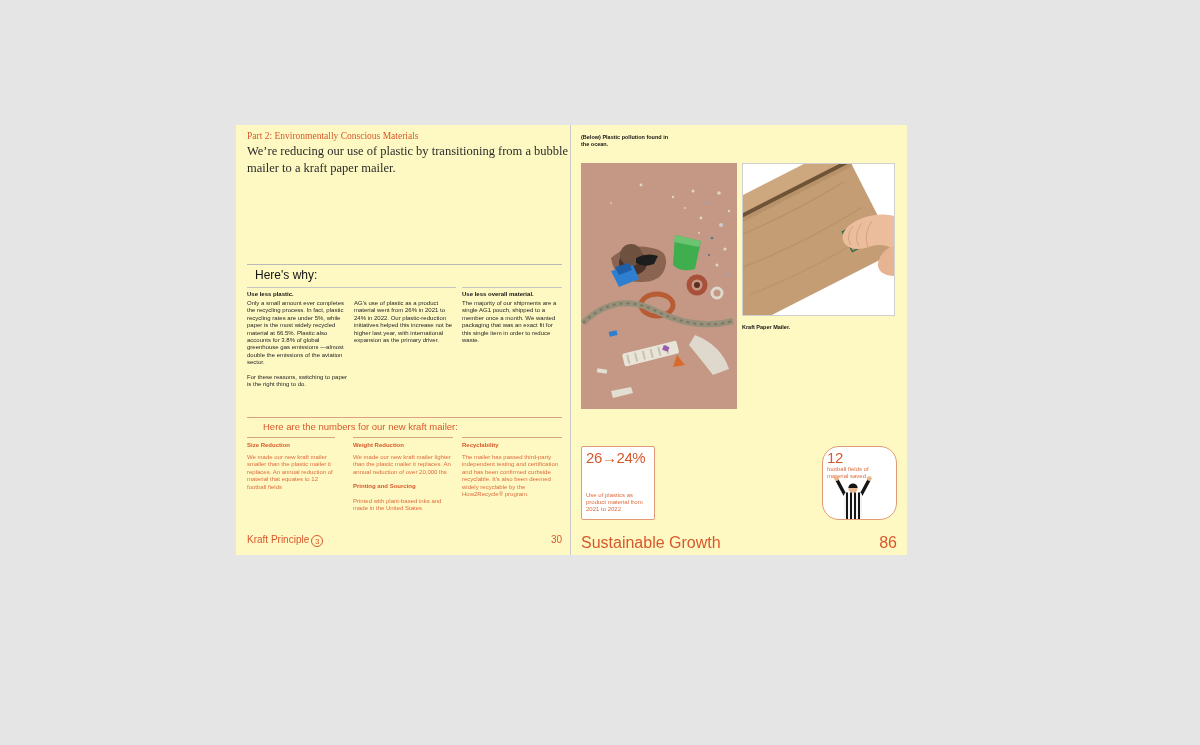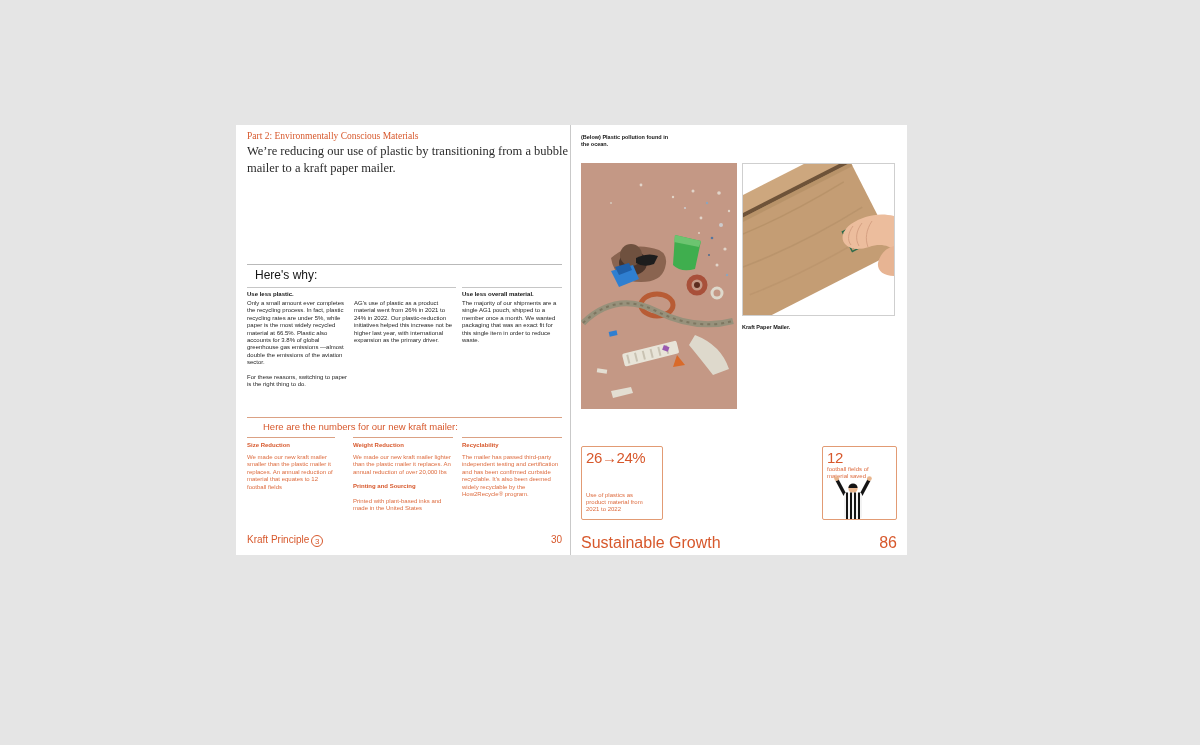--- a/index.html
+++ b/index.html
@@ -6,21 +6,21 @@
   html,body { width:1200px; height:745px; }
   body {
     background:#e5e5e5;
     font-family:"Liberation Sans", sans-serif;
     position:relative;
     overflow:hidden;
     color:#1c1c1c;
   }
   .spread {
     position:absolute; left:236px; top:125px; width:671px; height:430px;
-    background:#ffffff;
+    background:#fef9c3;
   }
   .page { position:absolute; top:0; height:430px; }
   .page-left  { left:0; width:334px; }
   .page-right { left:334px; width:337px; }
   .page-divider { position:absolute; left:334px; top:0; width:1px; height:430px; background:#c9c9c9; }
 
   .serif { font-family:"Liberation Serif", serif; }
 
   
   .kicker { position:absolute; left:11px; top:6px; font-size:9.5px; color:#d7582c; }
@@ -68,23 +68,23 @@
   
   .photo-caption { position:absolute; left:11px; top:9px; width:92px; font-size:5.5px; line-height:6.5px; font-weight:bold; color:#141414; }
   .ocean-photo { position:absolute; left:11px; top:38px; width:156px; height:246px; overflow:hidden; }
   .kraft-box { position:absolute; left:172px; top:38px; width:153px; height:153px; border:1px solid #cfcfcf; background:#fff; overflow:hidden; }
   .kraft-caption { position:absolute; left:172px; top:199px; font-size:5.5px; font-weight:bold; color:#141414; }
 
   .stat-box {
     position:absolute; top:321px; height:74px; border:1px solid #e29b74; border-radius:2px;
     background:#fff; overflow:hidden;
   }
-  .stat-1 { left:11px;  width:82px; }
+  .stat-1 { left:11px;  width:74px; }
   .stat-2 { left:172px; width:74px; }
-  .stat-3 { left:252px; width:75px; }
+  .stat-3 { left:252px; width:75px;border-radius:17px; }
   .stat-value { position:absolute; left:4px; top:2px; font-size:15px; letter-spacing:-0.4px; color:#d7582c; }
   .stat-label { position:absolute; left:4px; font-size:6px; line-height:7px; color:#dd6b3e; }
   .stat-label-top { top:19px; width:64px; }
   .stat-label-bottom { bottom:6px; width:62px; }
   .stat-img-whale { position:absolute; left:0; bottom:4px; width:100%; height:36px; }
   .stat-img-ref { position:absolute; left:9px; bottom:0; width:42px; height:44px; }
 
   .footer-row-r { position:absolute; left:11px; top:409px; width:316px; font-size:16px; color:#d7582c; }
 </style>
 </head>

